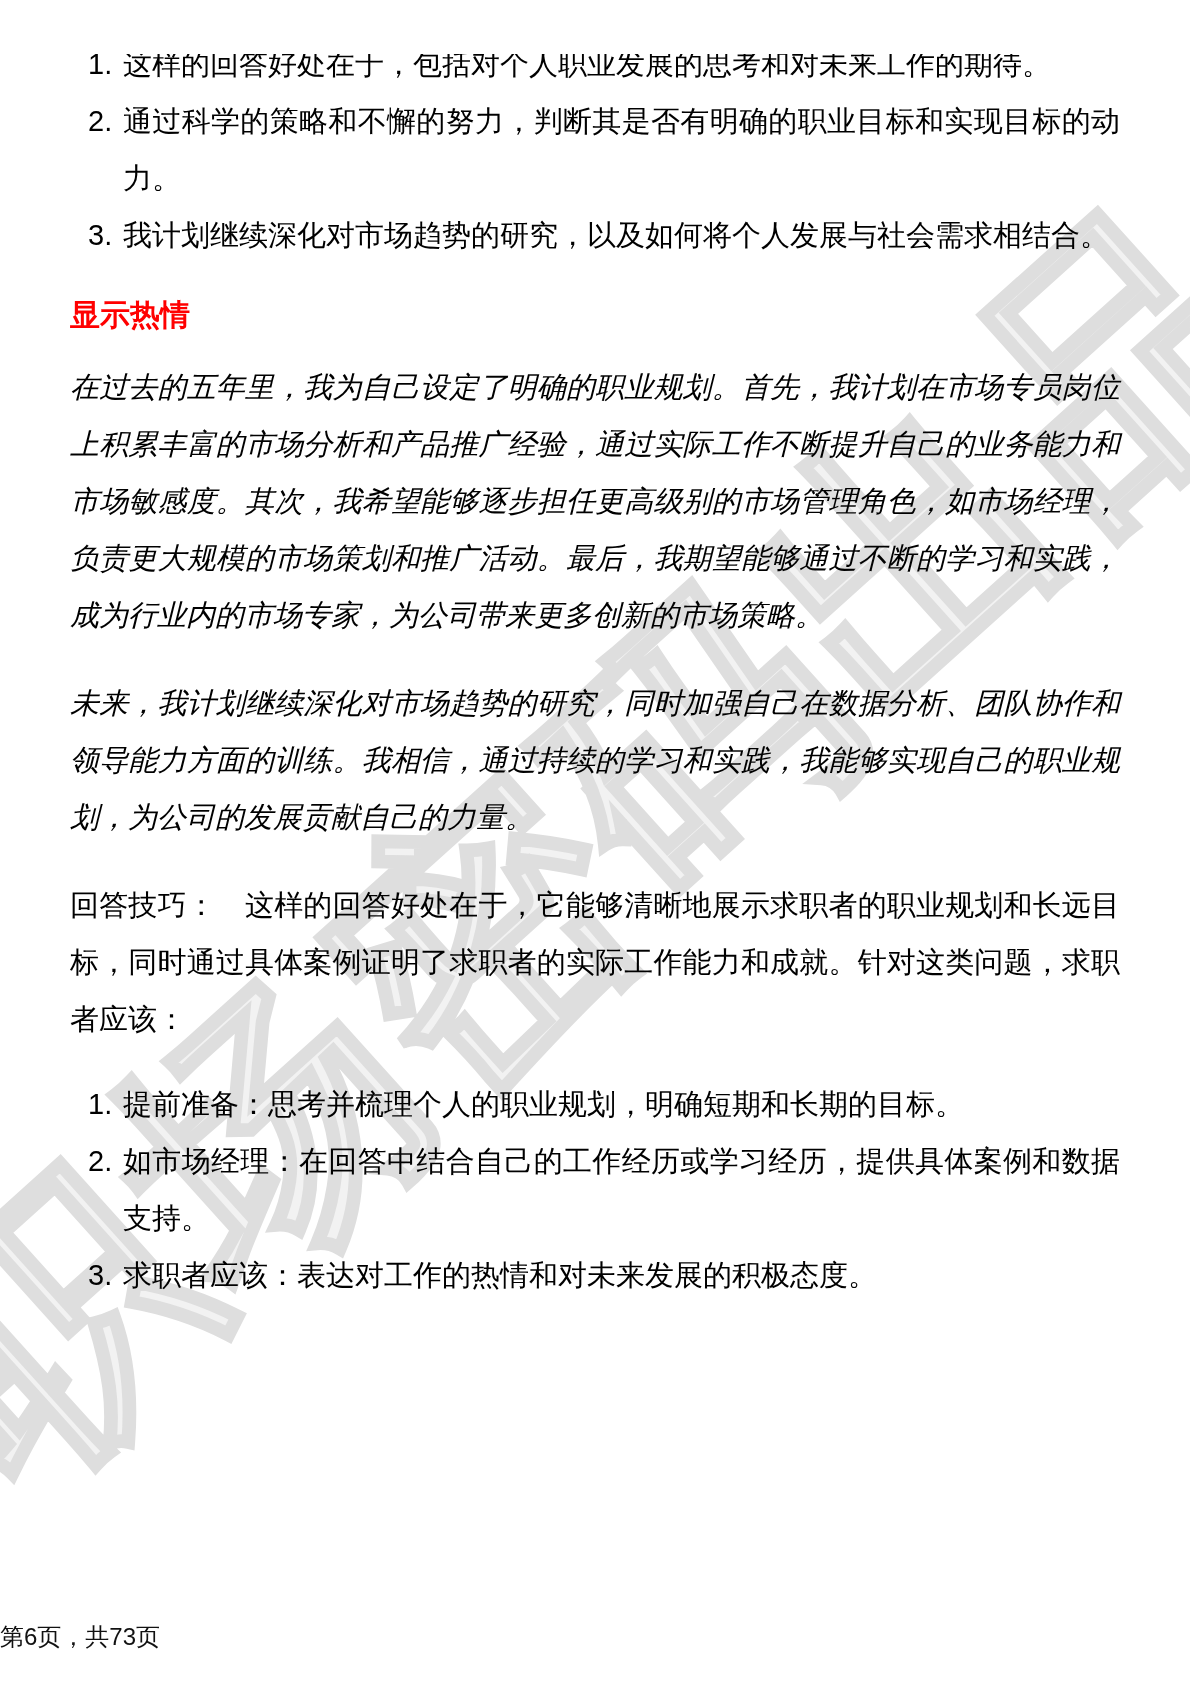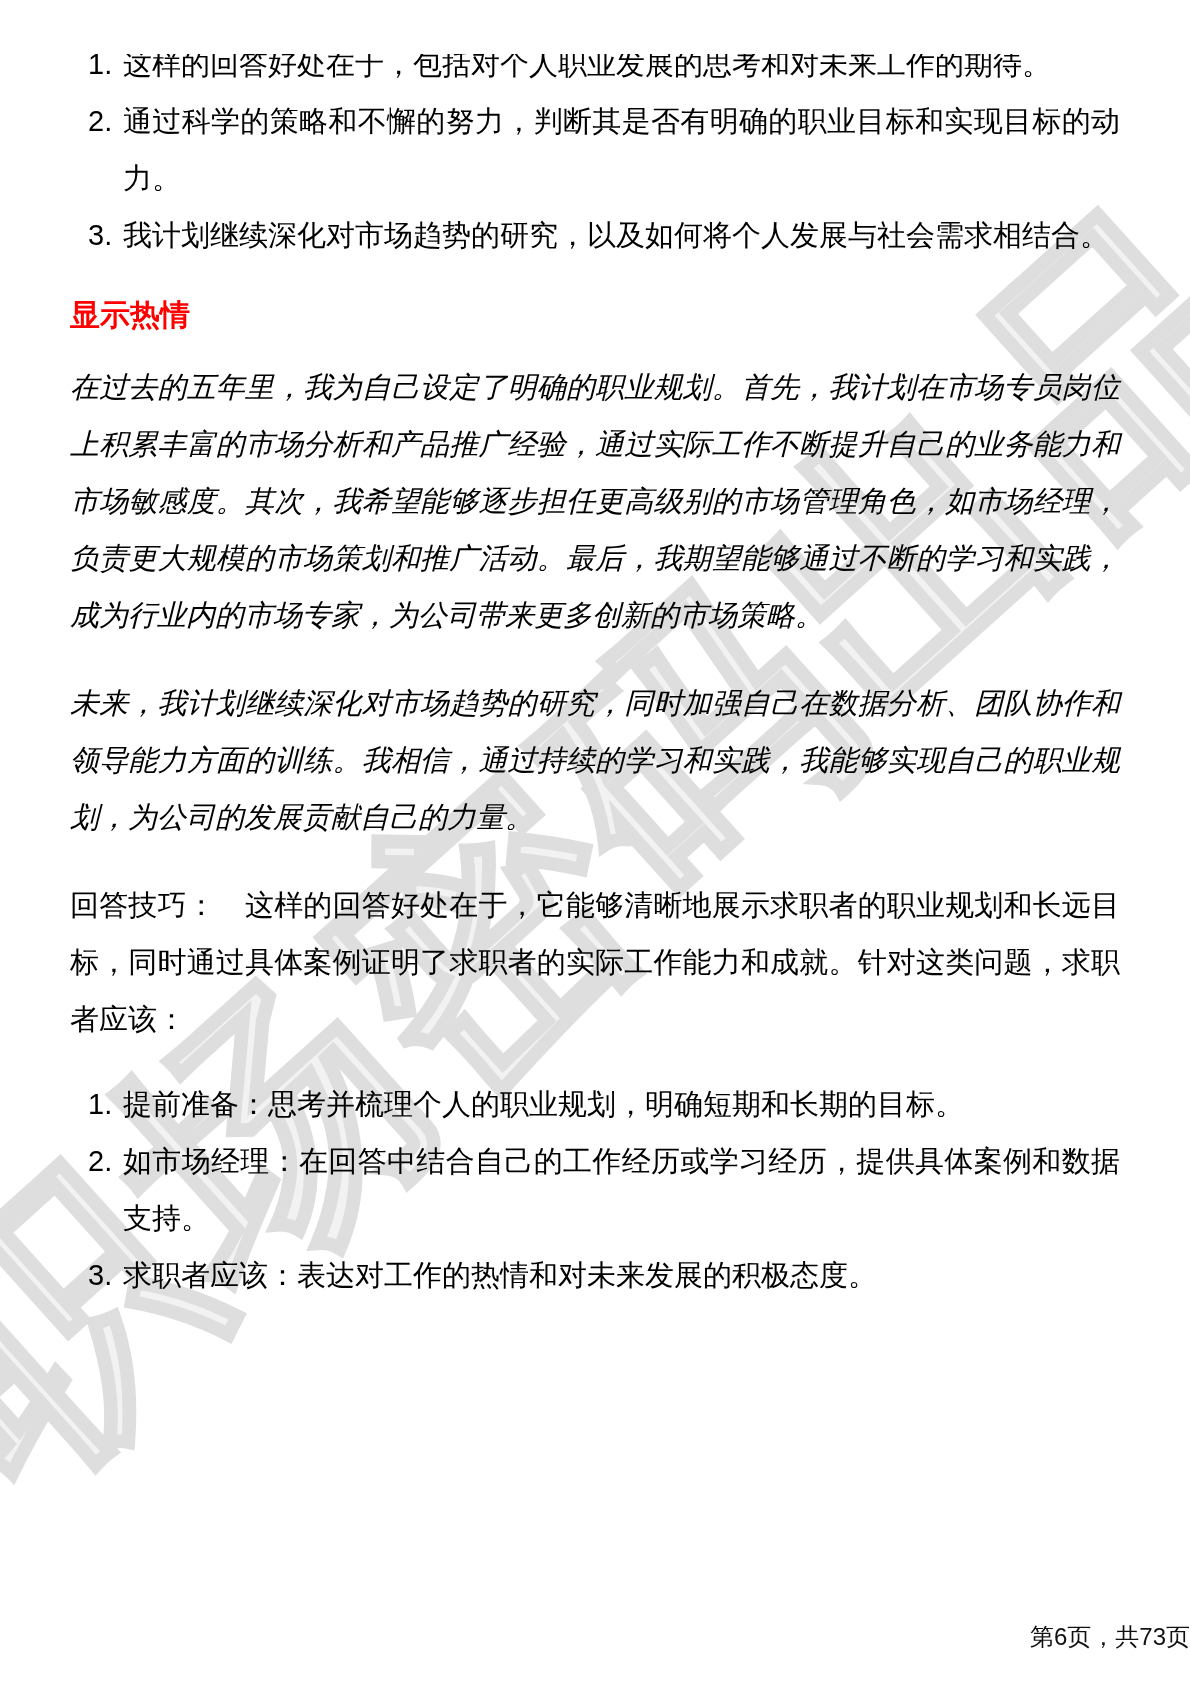--- a/index.html
+++ b/index.html
@@ -69,21 +69,21 @@
     text-align:justify;
   }
   .para.p1{margin-top:16px;font-style:italic;}
   .para.p2{margin-top:32px;}
   .para.p3{margin-top:31px;font-style:italic;}
   .para.p4{margin-top:31px;}
   .olist.tips{margin-top:28px;}
   .footer{
     position:absolute;
     top:1622px;left:0;right:0;
-    text-align:right;
+    text-align:left;
     font-size:24px;
     line-height:30px;
     color:#111111;
     z-index:1;
   }
 </style>
 </head>
 <body>
 
 <div class="page">

